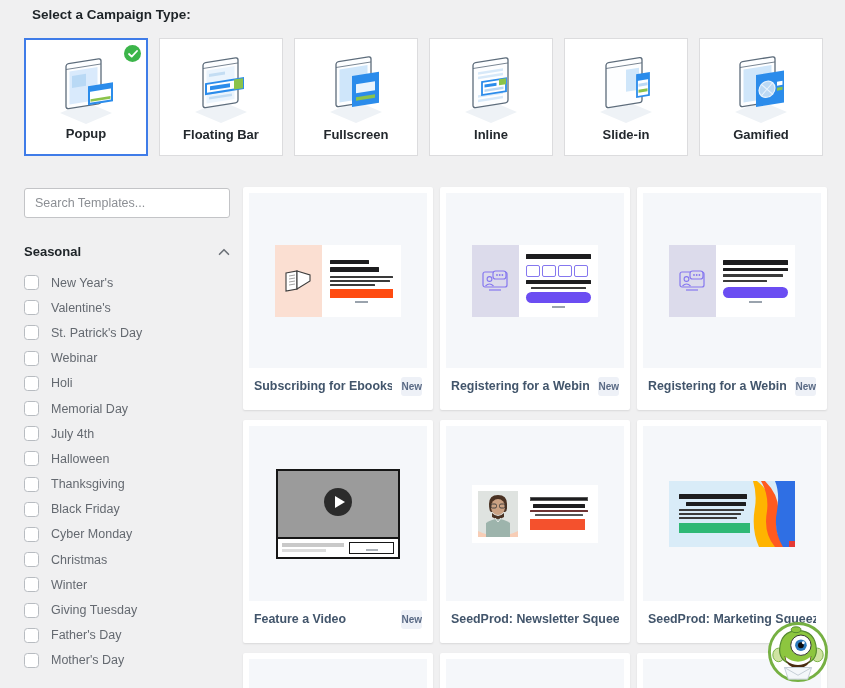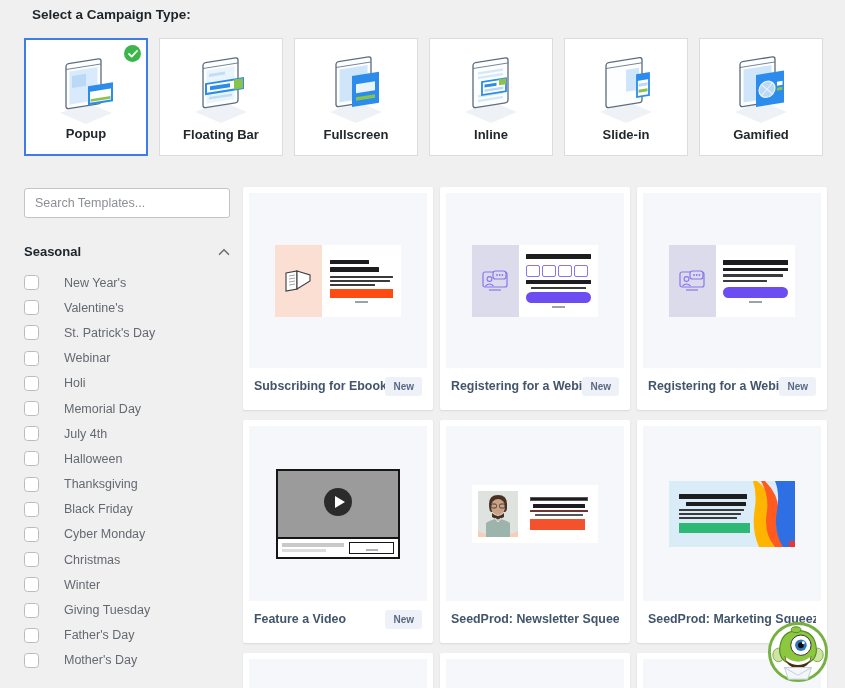--- a/index.html
+++ b/index.html
@@ -32,39 +32,39 @@
   .sidebar { position:absolute; left:24px; top:188px; width:206px; }
   .search-input {
     width:100%; height:30px; border:1px solid #c3c4c7; border-radius:3px;
     padding:12px 10px; font-size:12.5px; color:#2c3338; background:#fff;
     font-family:"Liberation Sans", sans-serif; outline:none;
   }
   .search-input::placeholder { color:#8c8f94; }
   .filter-head { margin-top:24px; display:flex; justify-content:space-between; align-items:center; cursor:pointer; }
   .filter-head-label { font-size:13px; font-weight:700; color:#1d2327; }
   .filter-list { margin-top:10px; }
-  .filter-item { display:flex; align-items:center; gap:25px; height:25.2px; cursor:pointer; }
+  .filter-item { display:flex; align-items:center; gap:12px; height:25.2px; cursor:pointer; }
   .checkbox { width:15px; height:15px; border:1px solid #b8bcc1; border-radius:3.5px; background:#fff; flex:none; }
   .filter-label { font-size:12.5px; color:#646970; }
 
   
   .grid {
     position:absolute; left:243px; top:187px; width:585px;
     display:grid; grid-template-columns:repeat(3,190px); column-gap:7px; row-gap:10px;
   }
   .t-card {
     width:190px; height:223px; background:#fff; border-radius:2px;
     box-shadow:0 1px 2px rgba(0,0,0,.10); padding:6px;
     display:flex; flex-direction:column; cursor:pointer;
   }
   .t-preview { background:#f5f7fa; flex:1; display:flex; align-items:center; justify-content:center; }
   .t-footer { height:36px; display:flex; align-items:center; justify-content:space-between; padding:0 5px; }
   .t-title { font-size:12.4px; font-weight:700; color:#42556b; white-space:nowrap; overflow:hidden; max-width:138px; }
   .t-title.wide { max-width:170px; }
-  .badge { background:#eef1f7; color:#5a6a85; font-size:10px; font-weight:600; padding:4px 8px; border-radius:3px; flex:none; }
+  .badge { background:#eef1f7; color:#5a6a85; font-size:10px; font-weight:600; padding:4px 0; border-radius:3px; flex:none; }
 
   
   .thumb { width:126px; background:#fff; display:flex; overflow:hidden; }
   .panel { width:47px; flex:none; display:flex; align-items:center; justify-content:center; }
   .bars { flex:1; padding:7px 8px 6px; display:flex; flex-direction:column; justify-content:center; }
   .bar  { background:#1d1d1f; border-radius:0.5px; }
   .dash { height:2px; width:13px; background:#9aa3ad; margin:3px auto 0; }
   .sqrow { display:flex; gap:2px; margin:3px 0; }
   .sq { width:14px; height:12px; border:1.3px solid #8577ef; border-radius:2px; background:#fff; }
   .pill { height:11px; border-radius:6px; background:#6b4df2; margin-top:3px; }

